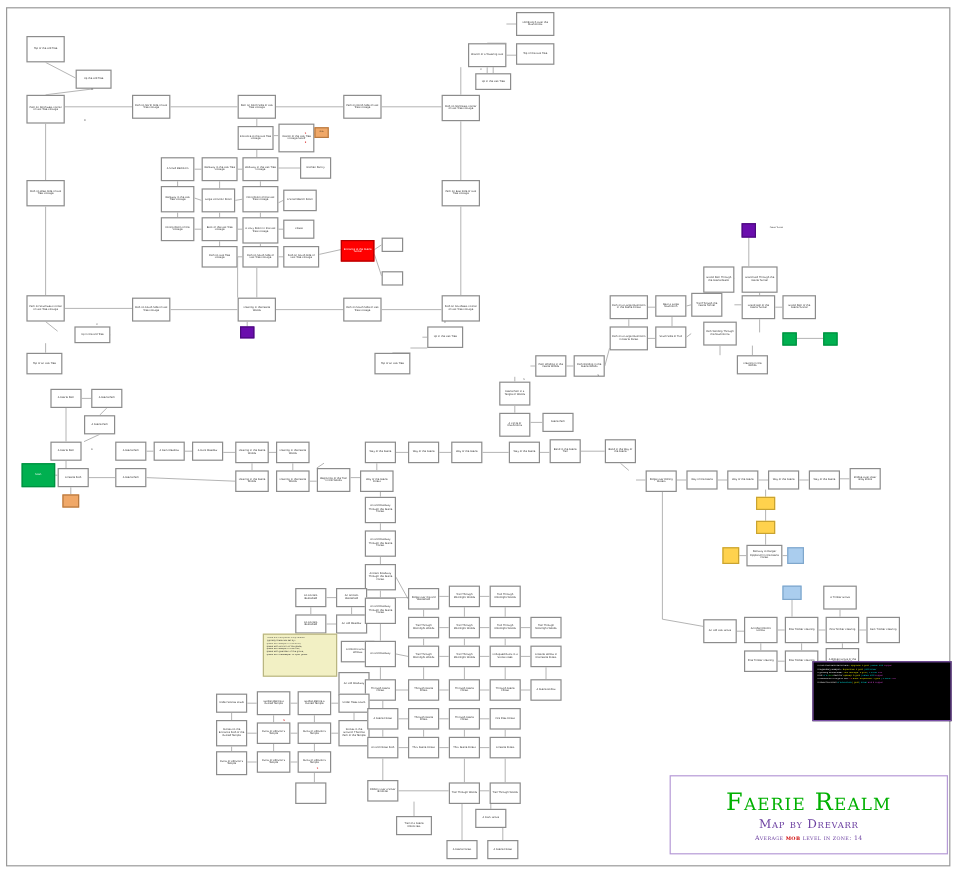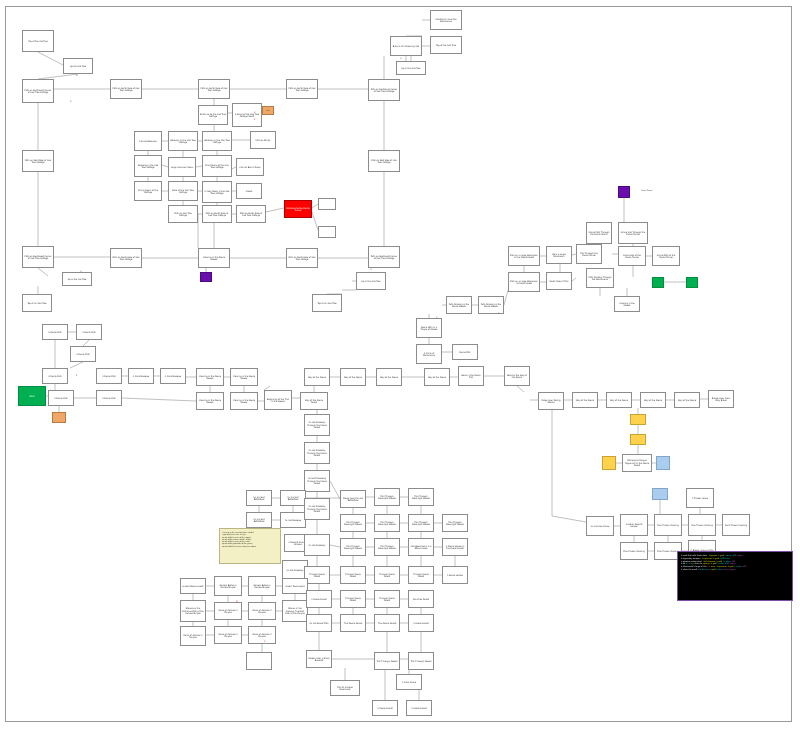--- a/index.html
+++ b/index.html
@@ -283,13 +283,20 @@
 
   <div id="legend">
       <div class="lrow"><span class="w">A mob that sells items here</span><span class="y"> - Upgrade: 1 gold</span><span class="c"> | value: 100</span><span class="m"> copper</span></div>
       <div class="lrow"><span class="w">A legendary weapon</span><span class="y"> - Expensive: 1 gold</span><span class="c"> | 200 silver</span></div>
       <div class="lrow"><span class="w">A glowing embersteel</span><span class="y"> - Mid damage: 5 gold</span><span class="c"> | 1 silver</span><span class="m"> 200</span></div>
       <div class="lrow"><span class="w">A bit </span><span class="c">of a </span><span class="g">rare</span><span class="w"> item for </span><span class="y">upkeep: 5 gold</span><span class="c"> | value: 200</span><span class="m"> copper</span></div>
       <div class="lrow"><span class="w">A blacksmith's forge of the </span><span class="r">fire</span><span class="y"> area - Expensive: 4 gold</span><span class="c"> | 1 silver</span><span class="m"> 400</span></div>
       <div class="lrow"><span class="w">A silver fox scroll</span><span class="c"> of adventure</span><span class="y"> | gold</span><span class="c"> | silver</span><span class="m"> and 5 copper</span></div>
     </div>
 
+  <div id="title">
+    <div class="t1">Faerie Realm</div>
+    <div class="t2">Map by Drevarr</div>
+    <div class="t3">
+      <span>Average </span><span class="mob">mob</span><span> level in zone: 14</span>
+    </div>
+  </div>
 </div>
 
 </body></html>

